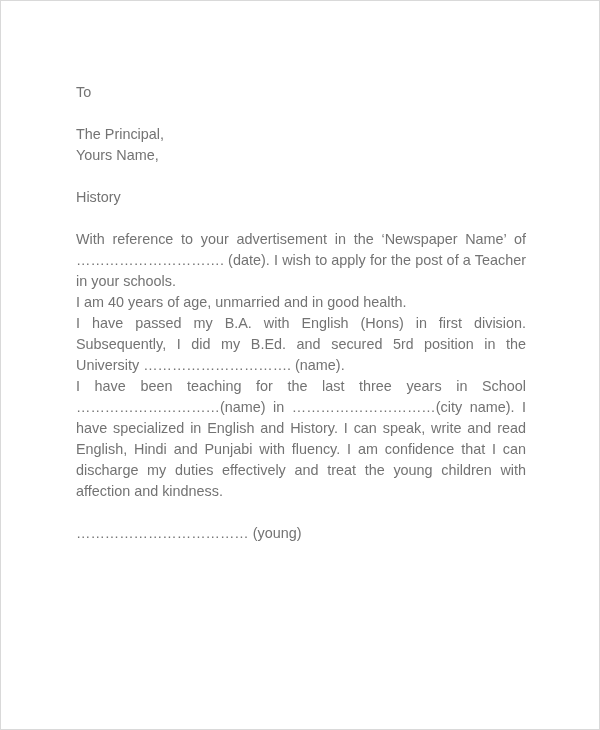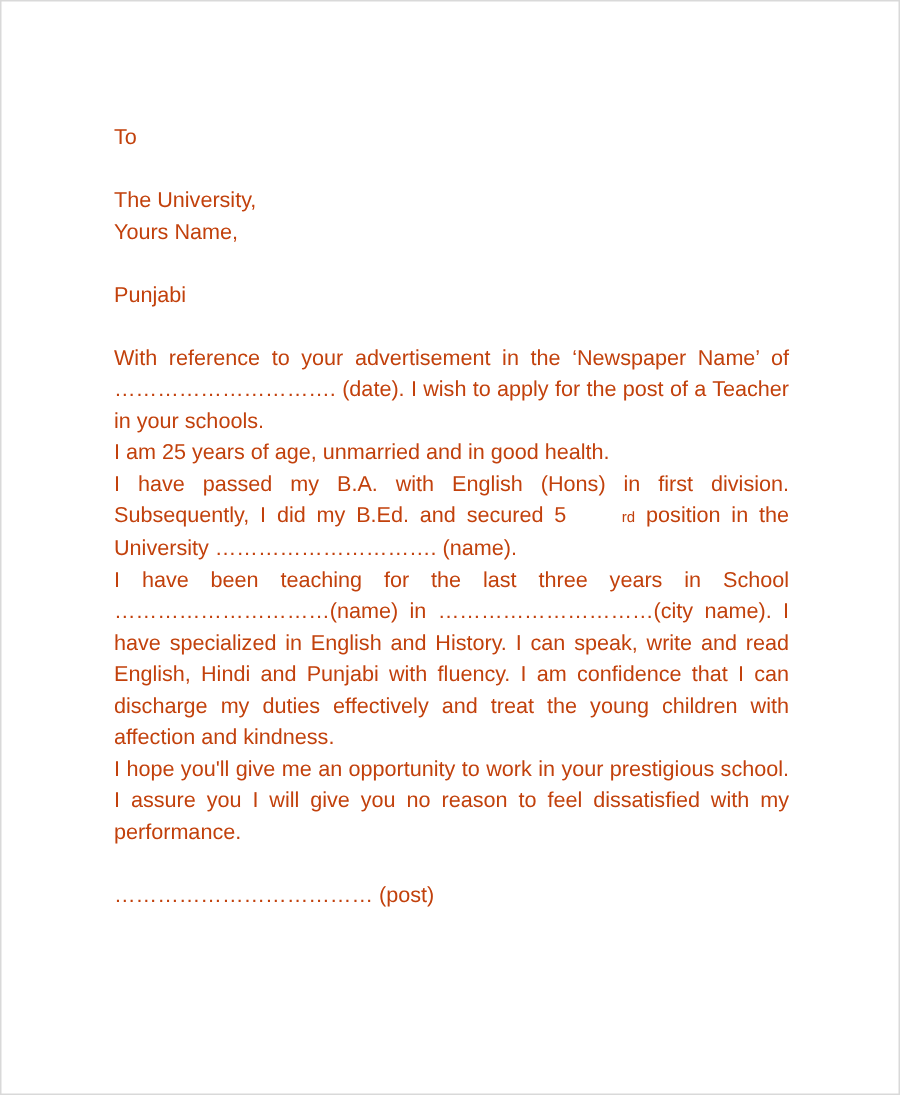--- a/index.html
+++ b/index.html
@@ -10,40 +10,39 @@
       border: 1px solid #d9d9d9;
       background: #ffffff;
     }
     .content {
       position: absolute;
       left: 75px; top: 81px;
       width: 450px;
       font-family: "Liberation Sans", sans-serif;
       font-size: 14.4px;
       line-height: 21px;
-      color: #c2410c;
+      color: #737373;
     }
     .line { display: block; white-space: nowrap; }
     .blank { display: block; height: 21px; }
     .para { display: block; text-align: justify; text-align-last: left; white-space: normal; }
-    .sup { font-size: 10px; vertical-align: 0; padding-left: 37px; }
+    .sup { font-size: 14px; vertical-align: 0; }
   </style>
 </head>
 <body>
 
 <div class="page">
   <div class="content">
     <span class="line">To</span>
     <span class="blank"></span>
-    <span class="line">The University,</span>
+    <span class="line">The Principal,</span>
     <span class="line">Yours Name,</span>
     <span class="blank"></span>
-    <span class="line">Punjabi</span>
+    <span class="line">History</span>
     <span class="blank"></span>
     <span class="para">With reference to your advertisement in the ‘Newspaper Name’ of …………………………. (date). I wish to apply for the post of a Teacher in your schools.</span>
-    <span class="para">I am 25 years of age, unmarried and in good health.</span>
+    <span class="para">I am 40 years of age, unmarried and in good health.</span>
     <span class="para"><span>I have passed my B.A. with English (Hons) in first division. Subsequently, I did my B.Ed. and secured 5</span><span class="sup">rd</span><span> position in the University …………………………. (name).</span></span>
     <span class="para">I have been teaching for the last three years in School …………………………(name) in …………………………(city name). I have specialized in English and History. I can speak, write and read English, Hindi and Punjabi with fluency. I am confidence that I can discharge my duties effectively and treat the young children with affection and kindness.</span>
-    <span class="para">I hope you'll give me an opportunity to work in your prestigious school. I assure you I will give you no reason to feel dissatisfied with my performance.</span>
     <span class="blank"></span>
-    <span class="line">……………………………… (post)</span>
+    <span class="line">……………………………… (young)</span>
   </div>
 </div>
 
 </body></html>

